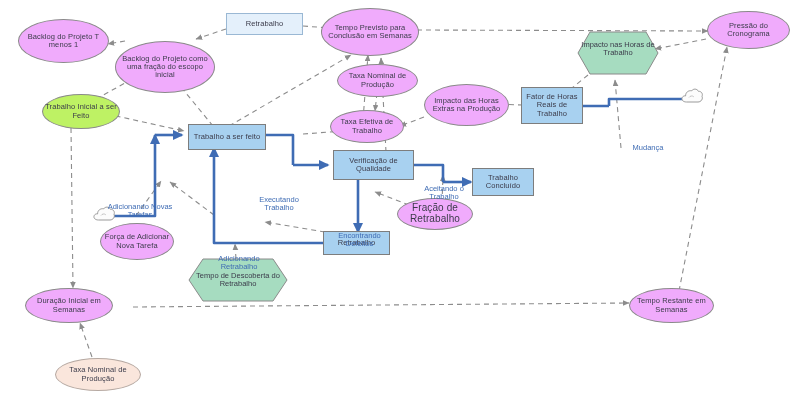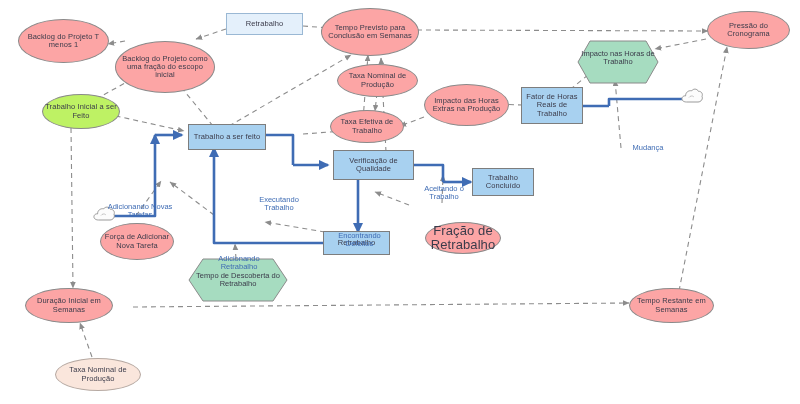--- a/index.html
+++ b/index.html
@@ -33,21 +33,21 @@
     line-height: 1.08;
     letter-spacing: .1px;
     z-index: 3;
   }
   .node span { display: block; padding: 0 2px; }
 
   
   .ellipse {
     border-radius: 50%;
     border: 1px solid #8a8a8a;
-    background: #fca5a5;
+    background: #f0abfc;
   }
   .ellipse.blue { background: #bef264; }
   .ellipse.ghost { background: #fae6dc; border-color: #b6a9a2; }
 
   
   .rect {
     border: 1.5px solid #7d7d7d;
     background: #a8d1f0;
   }
   .rect.ghost {
@@ -204,21 +204,21 @@
   </div>
 
   <div class="node ellipse" style="left:321px; top:8px; width:98px; height:48px; font-size:7.5px;">
     <span>Tempo Previsto para Conclusão em Semanas</span>
   </div>
 
   <div class="node ellipse" style="left:707px; top:11px; width:83px; height:38px; font-size:7.5px;">
     <span>Pressão do Cronograma</span>
   </div>
 
-  <div class="hexwrap" style="left:577px; top:40px; width:82px; height:36px;">
+  <div class="hexwrap" style="left:577px; top:31px; width:82px; height:36px;">
     <svg width="82" height="44" viewBox="0 0 82 44">
       <polygon points="13,1 69,1 81,22 69,43 13,43 1,22" fill="#a6dcc0" stroke="#8a8a8a" stroke-width="1"></polygon>
     </svg>
     <div class="hexlabel" style="font-size:7.5px;">
       <span>Impacto nas Horas de Trabalho</span>
     </div>
   </div>
 
   <div class="node ellipse" style="left:337px; top:64px; width:81px; height:33px; font-size:7.5px;">
     <span>Taxa Nominal de Produção</span>
@@ -246,21 +246,21 @@
 
   <div class="node rect" style="left:333px; top:150px; width:81px; height:30px; font-size:7.5px;">
     <span>Verificação de Qualidade</span>
   </div>
 
   <div class="node rect" style="left:472px; top:168px; width:62px; height:28px; font-size:7.5px;">
     <span>Trabalho Concluído</span>
   </div>
 
 
-  <div class="node ellipse" style="left:425px; top:198px; width:76px; height:32px; font-size:13px;margin-top:24px;">
+  <div class="node ellipse" style="left:397px; top:198px; width:76px; height:32px; font-size:10px;">
     <span>Fração de Retrabalho</span>
   </div>
 
   <div class="node ellipse" style="left:100px; top:223px; width:74px; height:37px; font-size:7.5px;">
     <span>Força de Adicionar Nova Tarefa</span>
   </div>
 
   <div class="node rect" style="left:323px; top:231px; width:67px; height:24px; font-size:7.5px;">
     <span>Retrabalho</span>
   </div>

